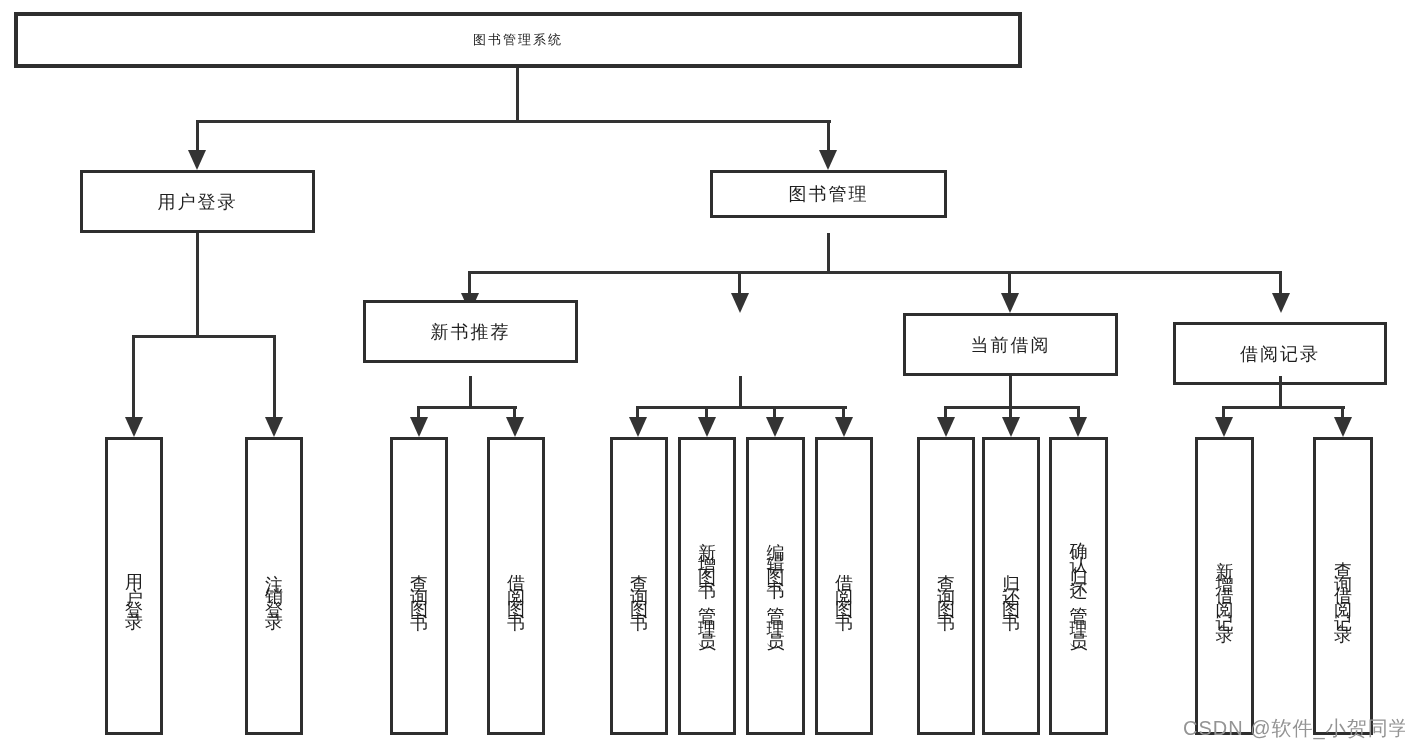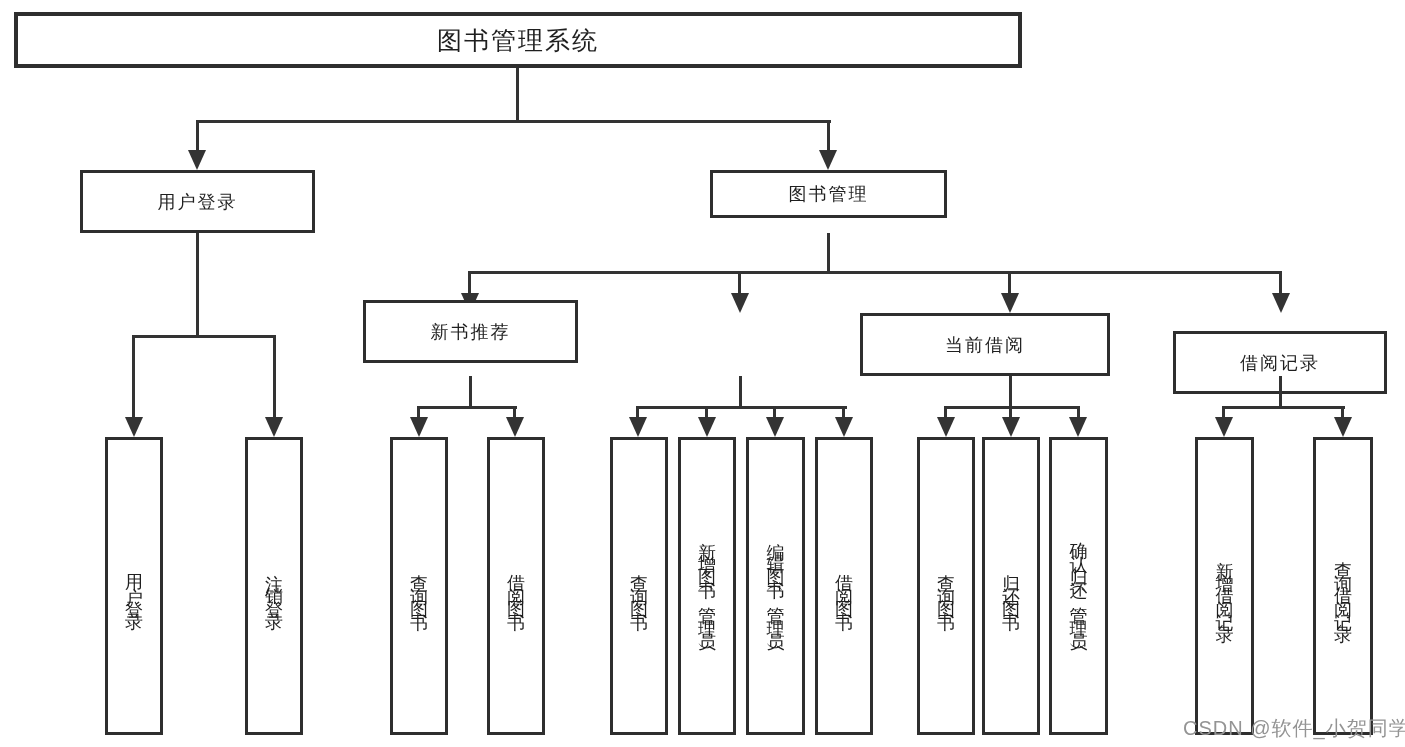--- a/index.html
+++ b/index.html
@@ -16,21 +16,21 @@
     box-sizing:border-box;
     border:3px solid #2e2e2e;
     background:#ffffff;
     display:flex;
     align-items:center;
     justify-content:center;
     font-size:18px;
     letter-spacing:2px;
     color:#1f1f1f;
   }
-  .node.root{border-width:4px;font-size:25px;}
+  .node.root{border-width:4px;font-size:13px;}
   .node.leaf .vlabel{
     writing-mode:vertical-rl;
     text-orientation:mixed;
     letter-spacing:13px;
     font-size:18px;
     line-height:1;
   }
   .hline,.vline{position:absolute;background:#333333;}
   .hline{height:3px;}
   .vline{width:3px;}
@@ -88,24 +88,24 @@
   <div class="vline" style="left:1008px;top:271px;height:24px;"></div>
   <div class="vline" style="left:1279px;top:271px;height:24px;"></div>
   <div class="arrowhead" style="left:461px;top:293px;"></div>
   <div class="arrowhead" style="left:731px;top:293px;"></div>
   <div class="arrowhead" style="left:1001px;top:293px;"></div>
   <div class="arrowhead" style="left:1272px;top:293px;"></div>
 
   <div class="node" style="left:363px;top:300px;width:215px;height:63px;">
     <span>新书推荐</span>
   </div>
-  <div class="node" style="left:860px;top:313px;width:250px;height:63px;text-align:right;">
+  <div class="node" style="left:903px;top:313px;width:215px;height:63px;text-align:right;">
     <span>当前借阅</span>
   </div>
-  <div class="node" style="left:1173px;top:331px;width:214px;height:63px;">
+  <div class="node" style="left:1173px;top:322px;width:214px;height:63px;">
     <span>借阅记录</span>
   </div>
 
   <div class="vline" style="left:469px;top:376px;height:30px;"></div>
   <div class="hline" style="left:417px;top:406px;width:100px;"></div>
   <div class="vline" style="left:417px;top:406px;height:13px;"></div>
   <div class="vline" style="left:513px;top:406px;height:13px;"></div>
   <div class="arrowhead" style="left:410px;top:417px;"></div>
   <div class="arrowhead" style="left:506px;top:417px;"></div>
 

